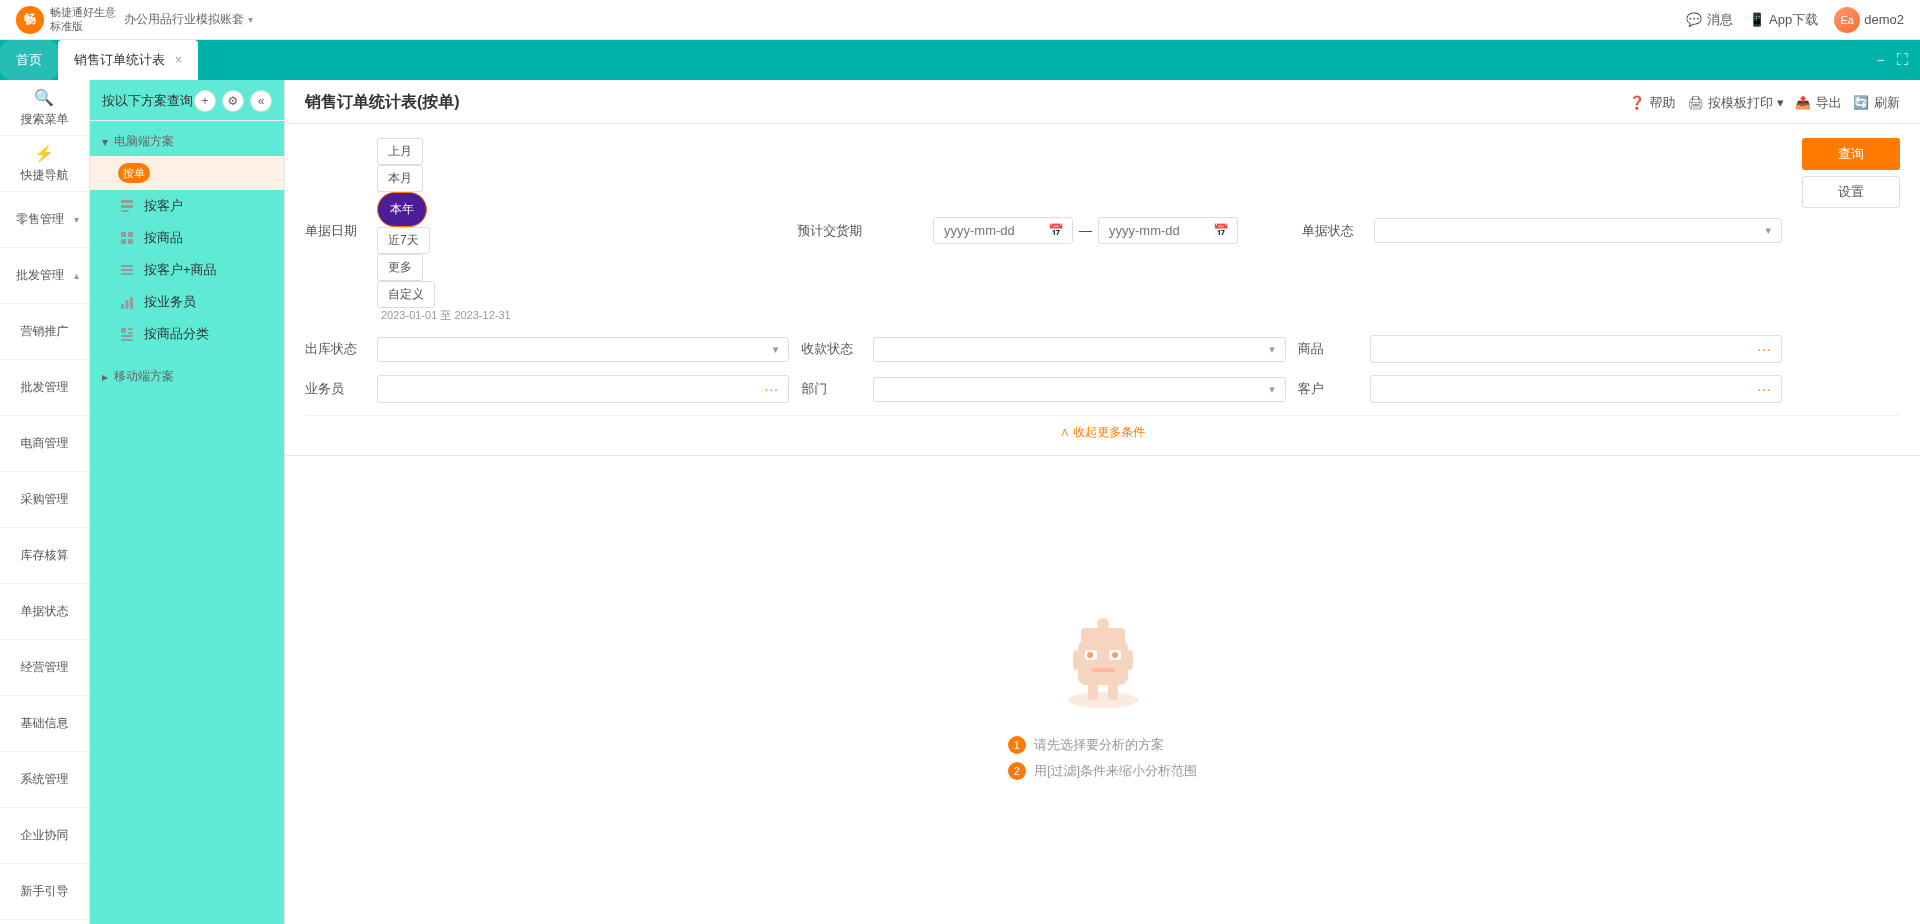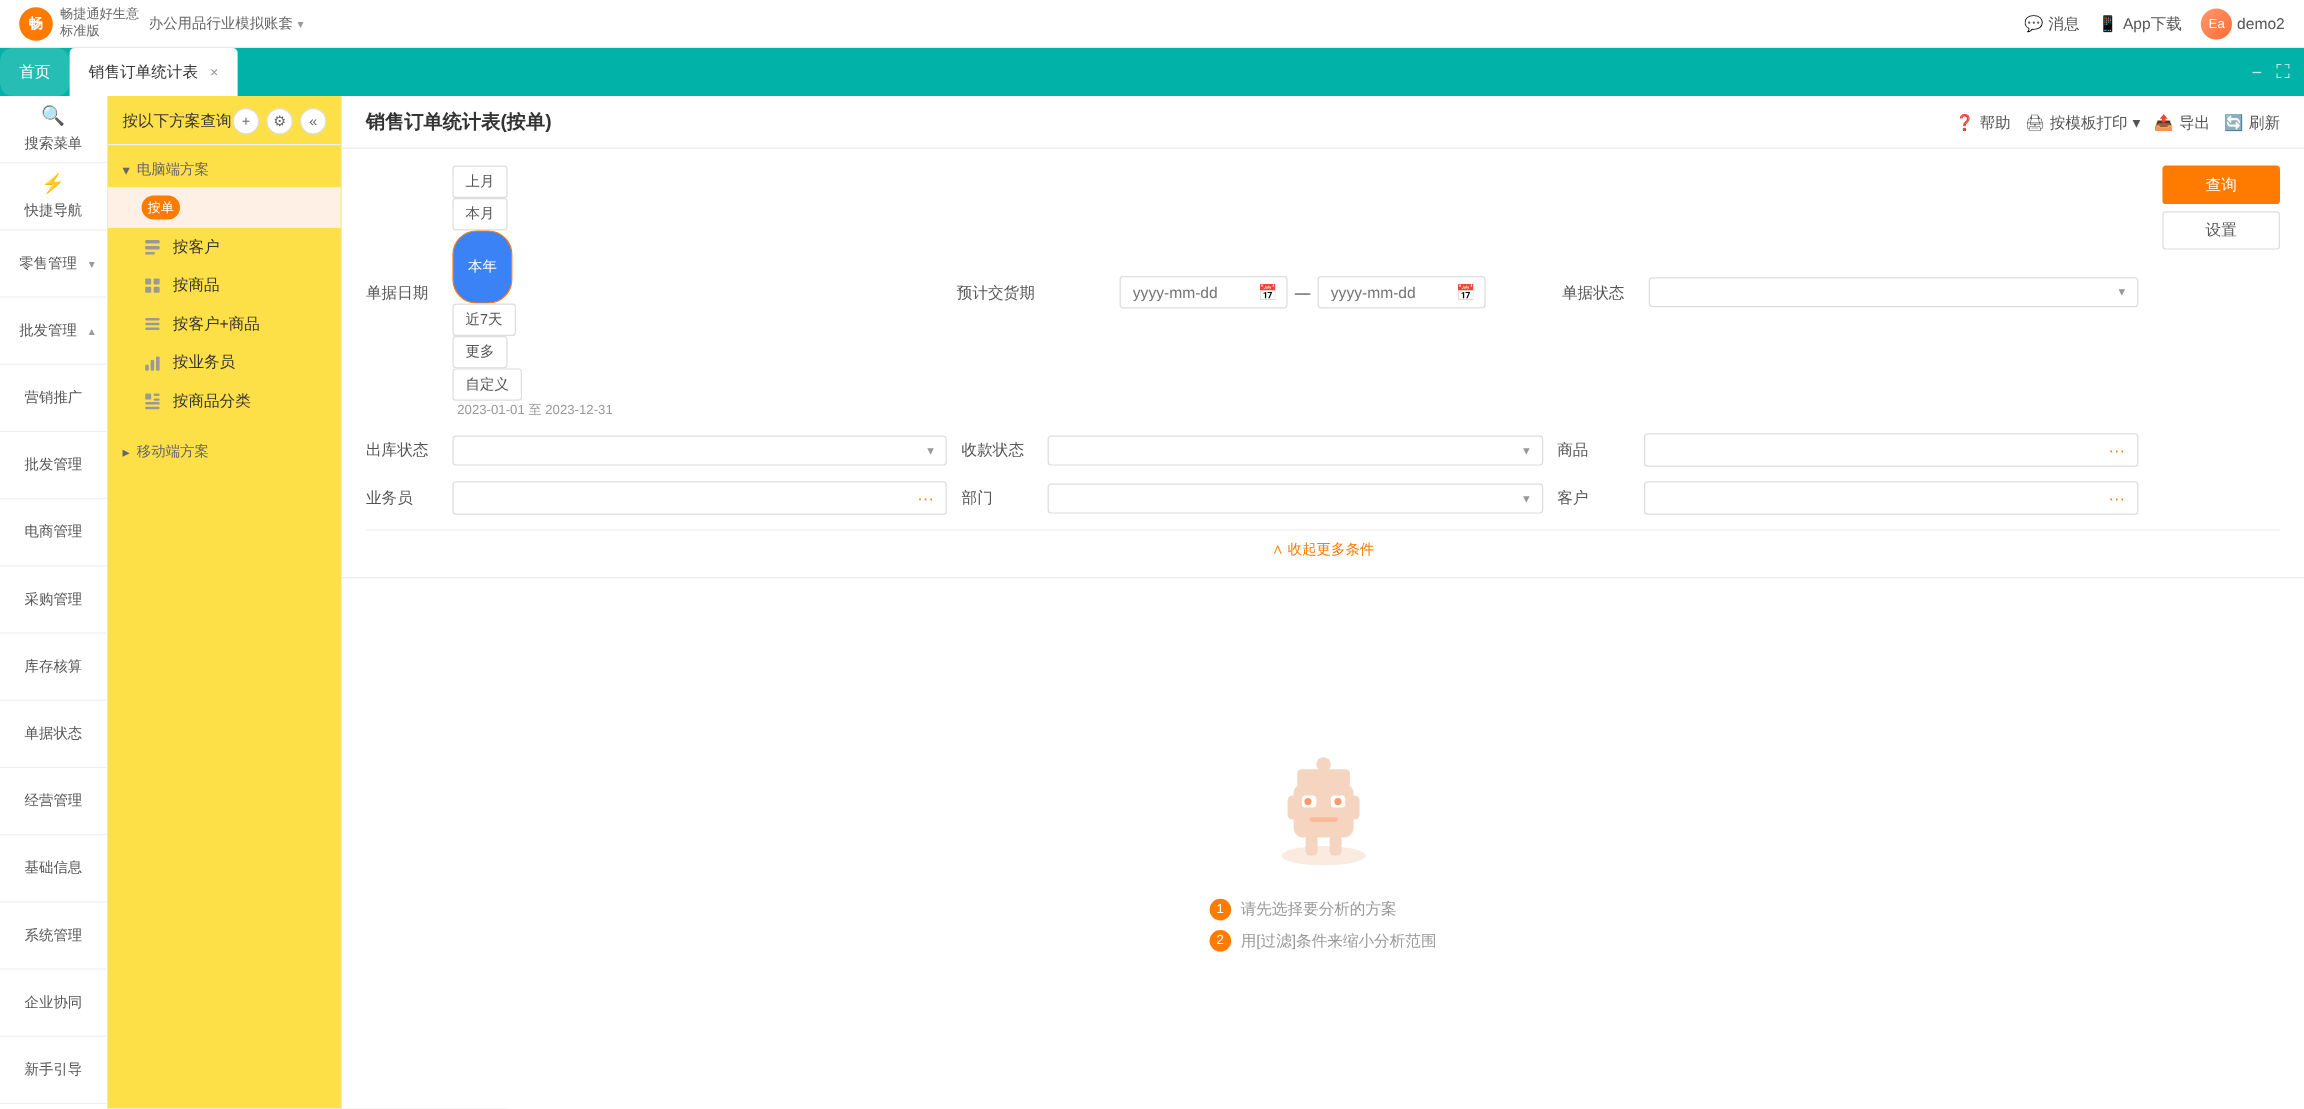--- a/index.html
+++ b/index.html
@@ -33,21 +33,21 @@
     .sidebar { width: 90px; background: #fff; border-right: 1px solid #e8e8e8; display: flex; flex-direction: column; overflow-y: auto; flex-shrink: 0; }
     .sidebar-item { display: flex; flex-direction: column; align-items: center; justify-content: center; padding: 12px 4px; cursor: pointer; color: #555; font-size: 12px; gap: 4px; border-bottom: 1px solid #f0f0f0; min-height: 56px; }
     .sidebar-item .icon { font-size: 16px; }
     .sidebar-item.has-arrow { flex-direction: row; justify-content: space-between; padding: 12px 10px; }
     .sidebar-item.has-arrow .label { flex: 1; text-align: center; }
 
     
     .content-area { flex: 1; display: flex; overflow: hidden; }
 
     
-    .left-panel { width: 195px; background: #fde047; border-right: 1px solid #e8e8e8; flex-shrink: 0; overflow-y: auto; }
+    .left-panel { width: 195px; background: #5eead4; border-right: 1px solid #e8e8e8; flex-shrink: 0; overflow-y: auto; }
     .left-panel-header { display: flex; align-items: center; justify-content: space-between; padding: 10px 12px 8px; border-bottom: 1px solid #f0f0f0; }
     .left-panel-title { font-size: 13px; color: #333; }
     .left-panel-actions { display: flex; gap: 6px; }
     .panel-action-btn { width: 22px; height: 22px; border-radius: 50%; border: 1px solid #ddd; display: flex; align-items: center; justify-content: center; cursor: pointer; font-size: 12px; color: #666; background: #fff; }
     .scheme-group { padding: 6px 0; }
     .scheme-group-title { display: flex; align-items: center; gap: 6px; padding: 6px 12px; font-size: 12px; color: #666; cursor: pointer; }
     .scheme-item { display: flex; align-items: center; gap: 8px; padding: 7px 12px 7px 28px; font-size: 13px; color: #333; cursor: pointer; }
     .scheme-item.active { background: #fff0e6; color: #ff7b00; }
     .scheme-item .scheme-icon { width: 18px; height: 18px; display: flex; align-items: center; justify-content: center; font-size: 12px; }
     .scheme-item-badge { width: 32px; height: 20px; background: #ff7b00; border-radius: 10px; display: flex; align-items: center; justify-content: center; color: white; font-size: 11px; }
@@ -61,21 +61,21 @@
     .page-title { font-size: 16px; font-weight: bold; color: #333; }
     .page-header-actions { display: flex; gap: 12px; align-items: center; font-size: 13px; color: #555; }
     .header-action-btn { display: flex; align-items: center; gap: 4px; cursor: pointer; }
     .header-action-btn.export { color: #555; }
     .header-action-btn.refresh { color: #555; }
 
     
     .filter-area { background: #fff; padding: 14px 20px; border-bottom: 1px solid #e8e8e8; flex-shrink: 0; }
     .filter-label { font-size: 13px; color: #555; white-space: nowrap; min-width: 60px; }
     .date-btn { padding: 4px 10px; border: 1px solid #ddd; border-radius: 3px; font-size: 12px; cursor: pointer; background: #fff; color: #555; }
-    .date-btn.active { background: #3b82f6; color: white; border-color: #ff7b00; border-radius: 20px; padding: 21px 12px; }
+    .date-btn.active { background: #4c1d95; color: white; border-color: #ff7b00; border-radius: 20px; padding: 8px 12px; }
     .filter-input { border: 1px solid #ddd; border-radius: 3px; padding: 5px 10px; font-size: 13px; background: #fff; color: #999; width: 180px; }
     .filter-input-wrap { position: relative; display: inline-flex; align-items: center; }
     .filter-input-wrap .cal-icon { position: absolute; right: 8px; color: #ff7b00; font-size: 13px; cursor: pointer; }
 
     
     .empty-state { flex: 1; display: flex; flex-direction: column; align-items: center; justify-content: center; background: #fff; gap: 16px; }
     .empty-illustration { width: 120px; height: 120px; display: flex; align-items: center; justify-content: center; }
     .empty-hints { display: flex; flex-direction: column; gap: 8px; }
     .empty-hint-item { display: flex; align-items: center; gap: 8px; font-size: 13px; color: #999; }
     .hint-num { width: 18px; height: 18px; border-radius: 50%; background: #ff7b00; color: white; display: flex; align-items: center; justify-content: center; font-size: 11px; flex-shrink: 0; }

